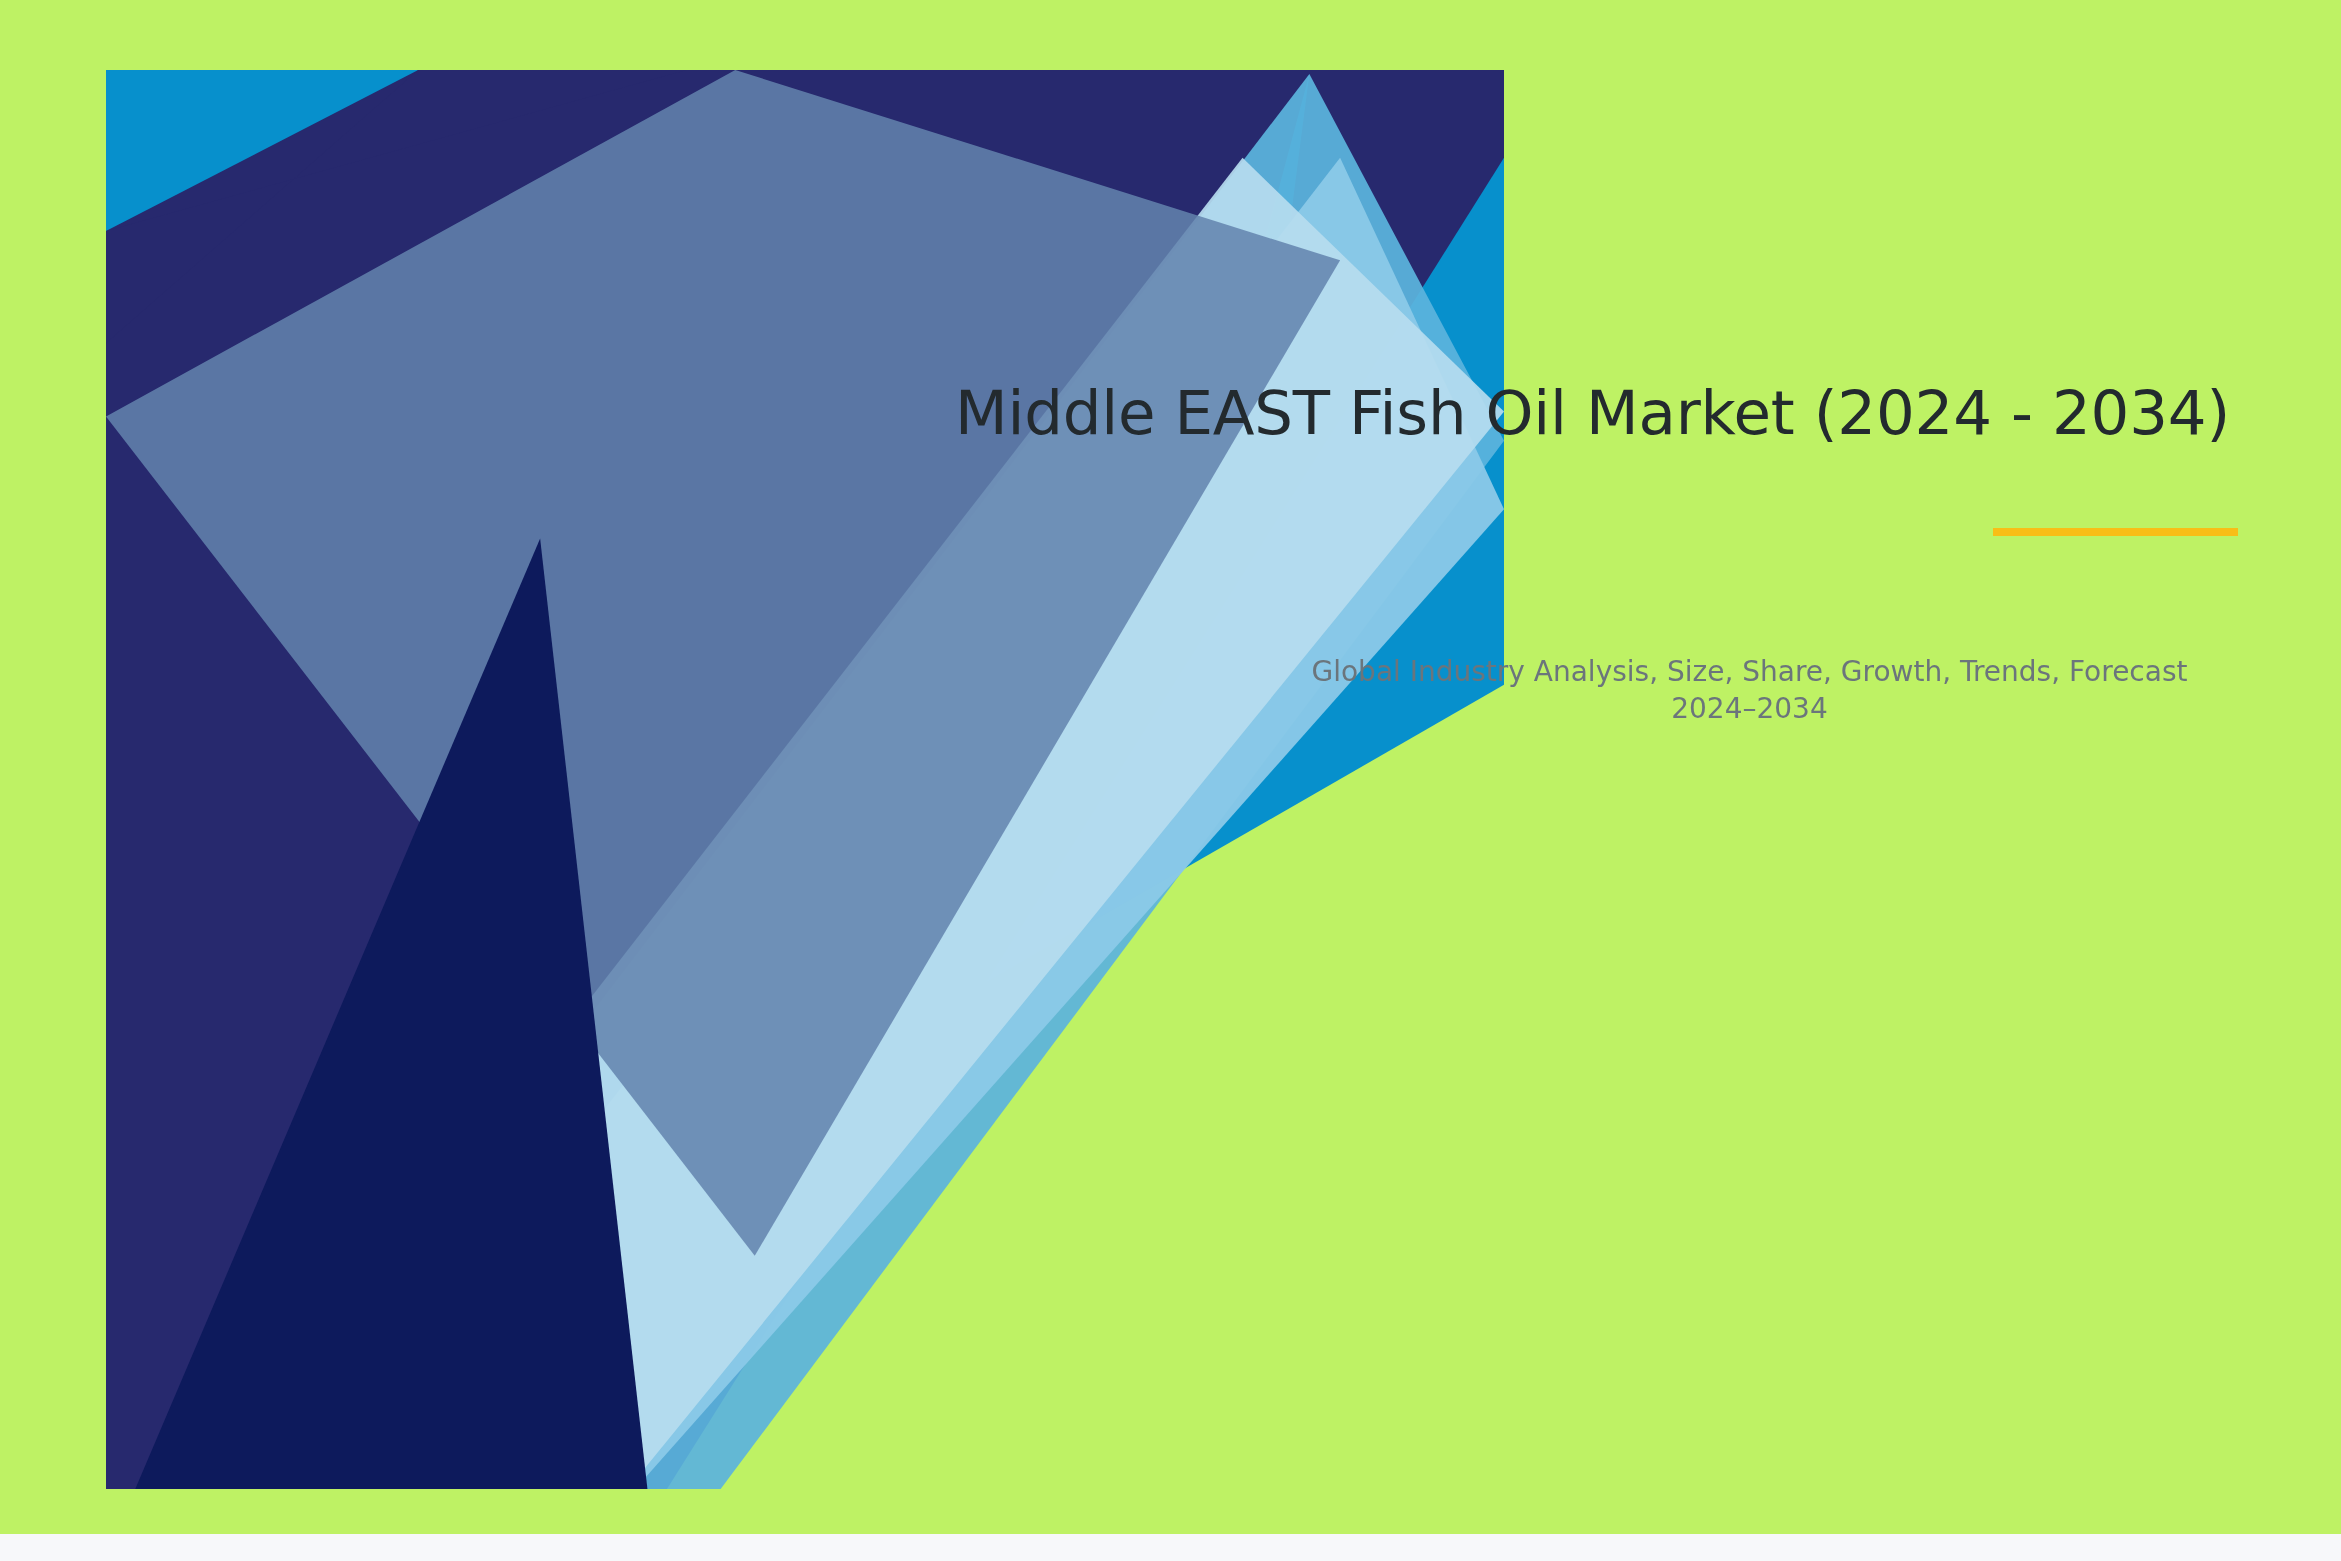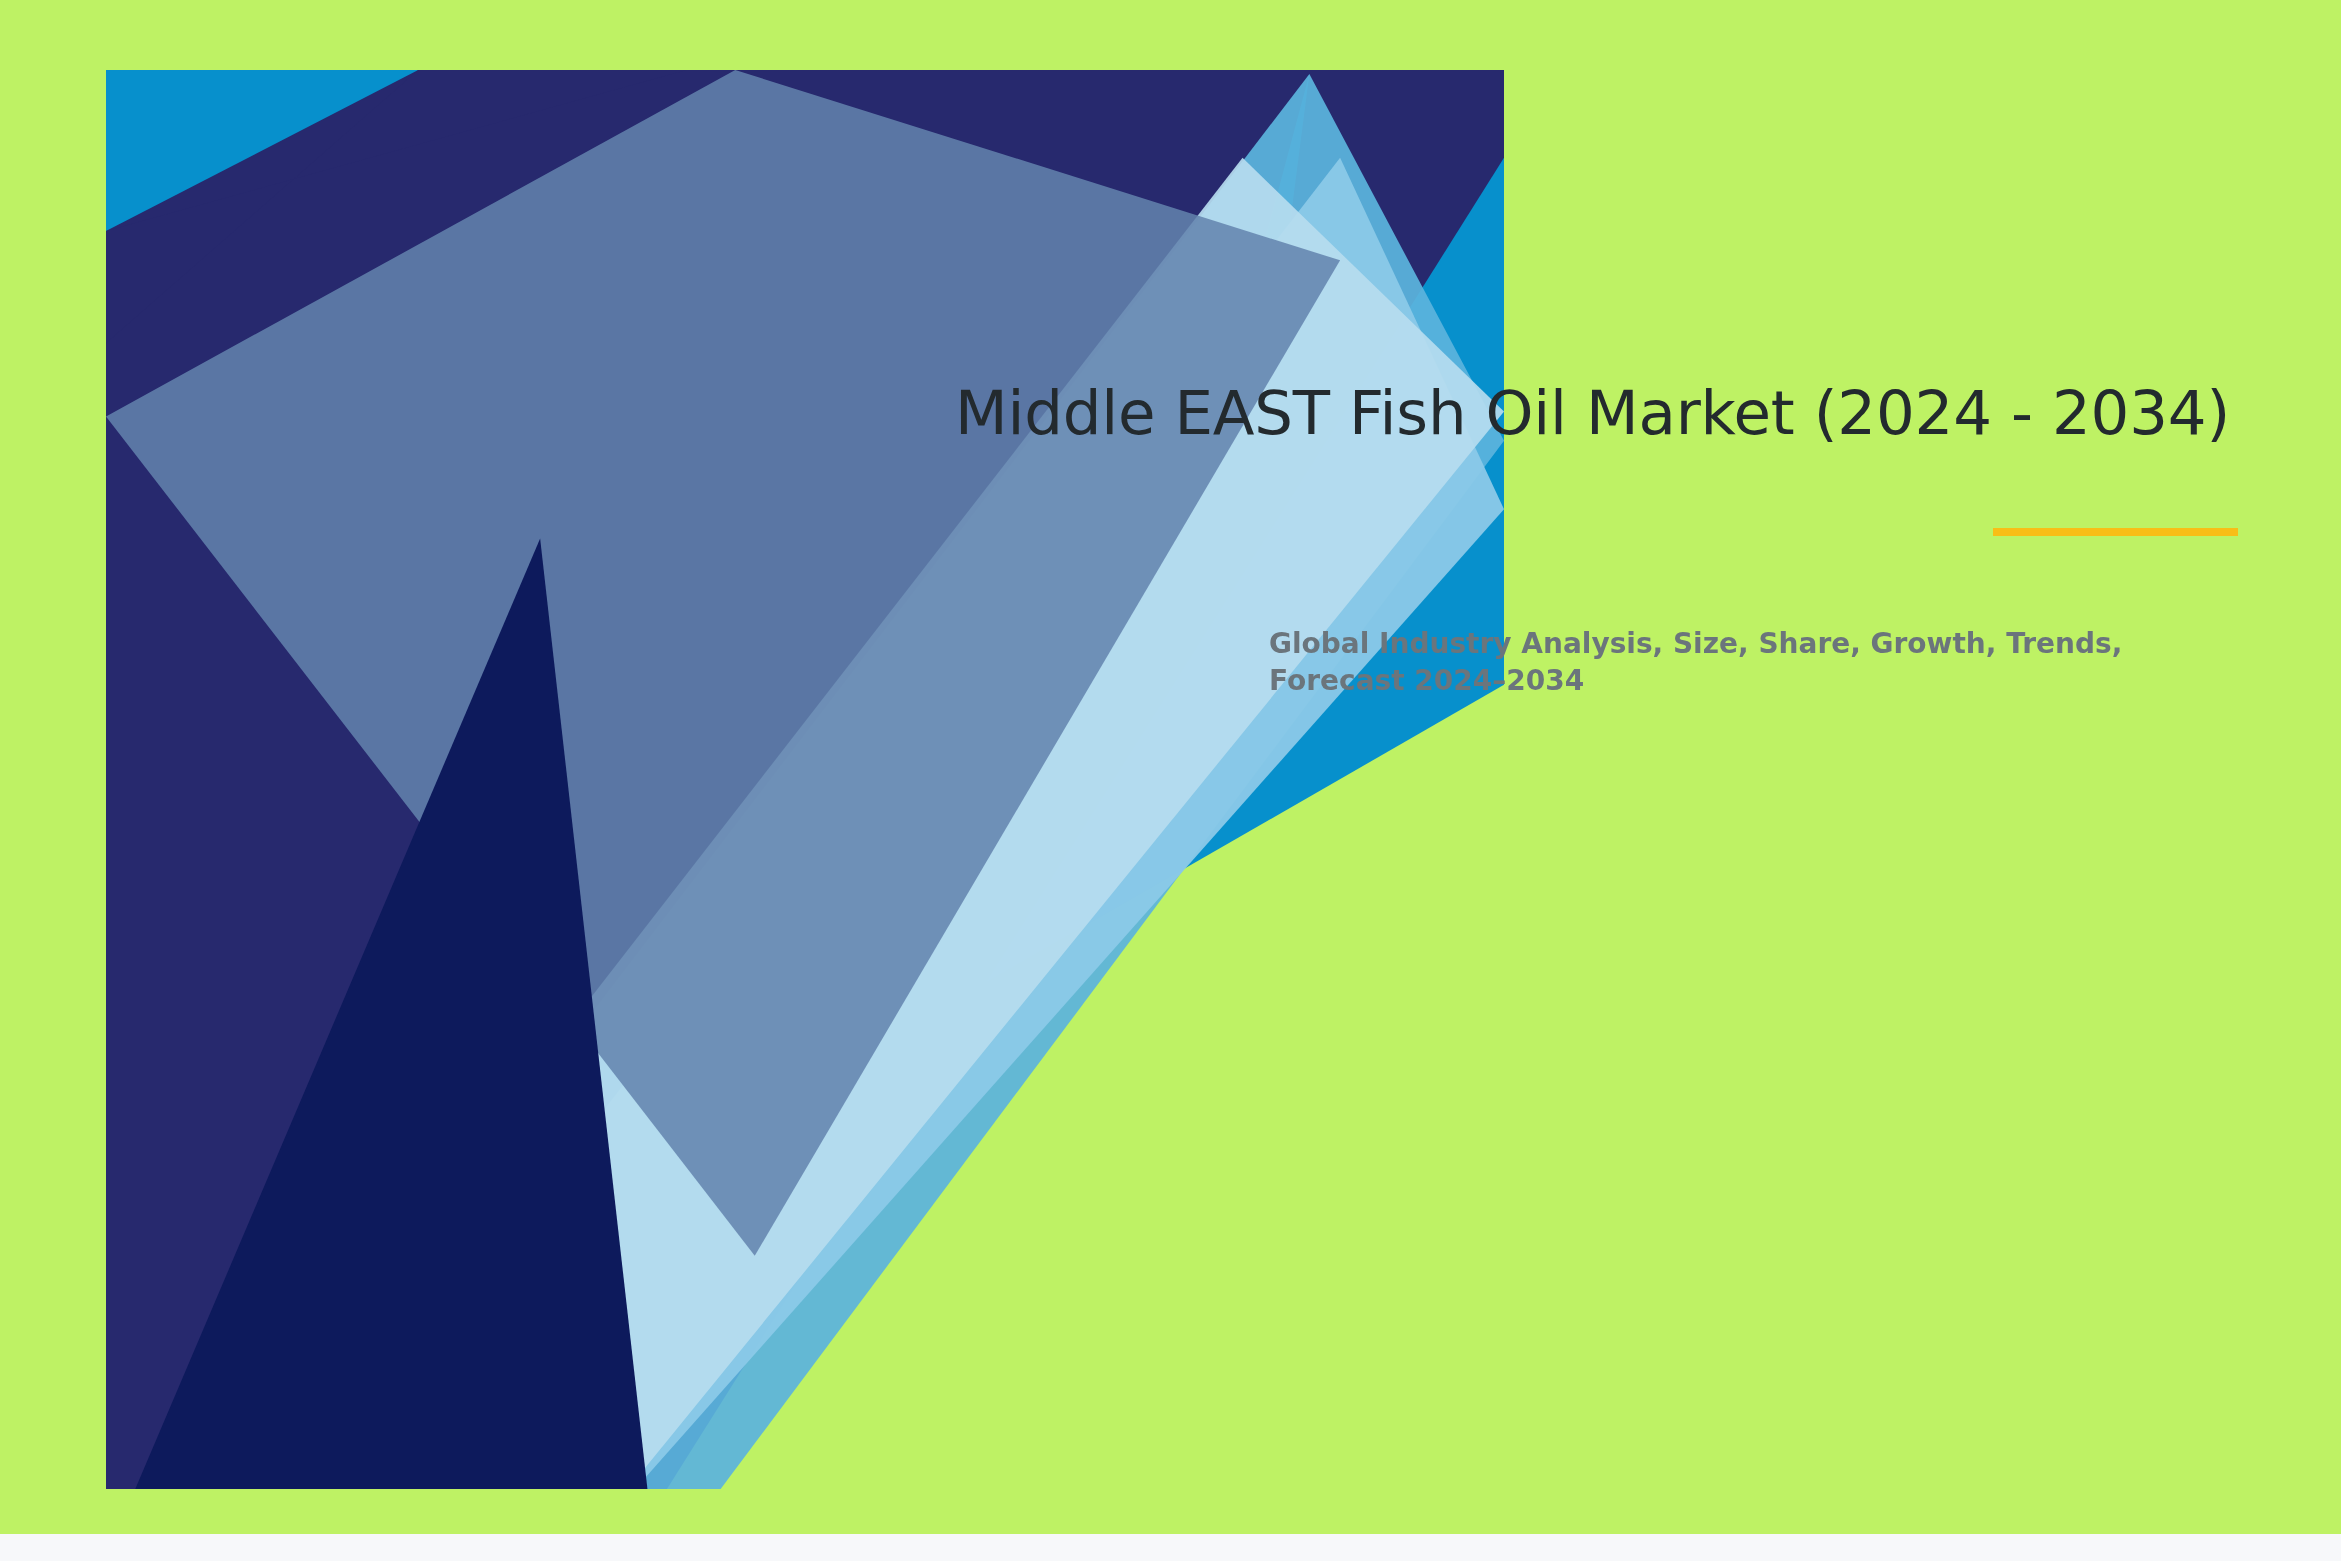--- a/index.html
+++ b/index.html
@@ -62,26 +62,26 @@
     top: 528px;
     width: 245px;
     height: 7.8px;
     background: #f8be17;
     z-index: 3;
   }
 
   #page-subtitle {
     position: absolute;
     left: 1269px;
-    top: 625px;
+    top: 653px;
     width: 961px;
-    text-align: left;
+    text-align: center;
     margin: 0;
     font-family: "DejaVu Sans", sans-serif;
-    font-weight: 700;
+    font-weight: 400;
     font-size: 28px;
     line-height: 1.33;
     color: #6b757c;
     z-index: 4;
   }
 </style>
 </head>
 <body>
 
 <div id="slide">

